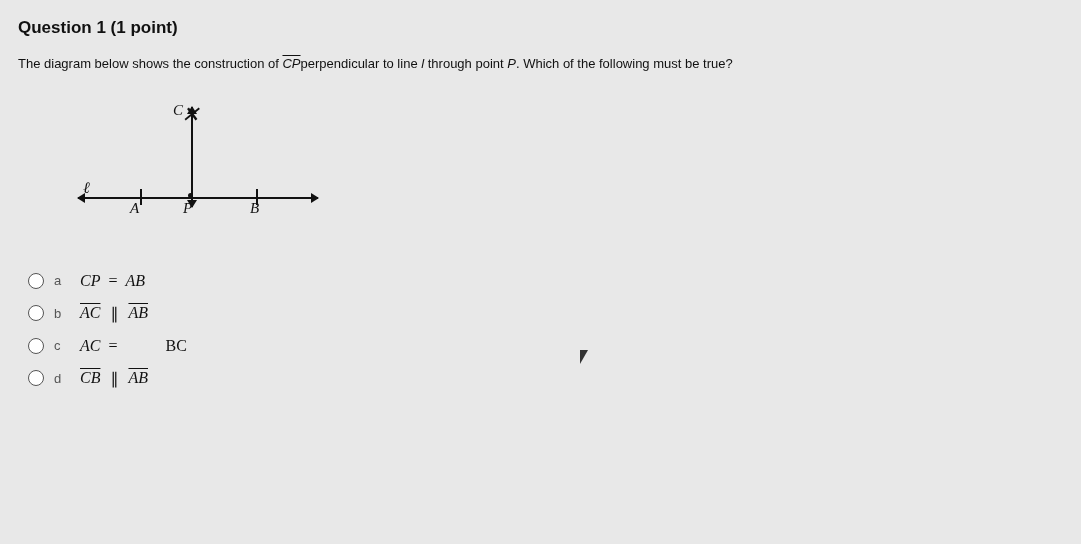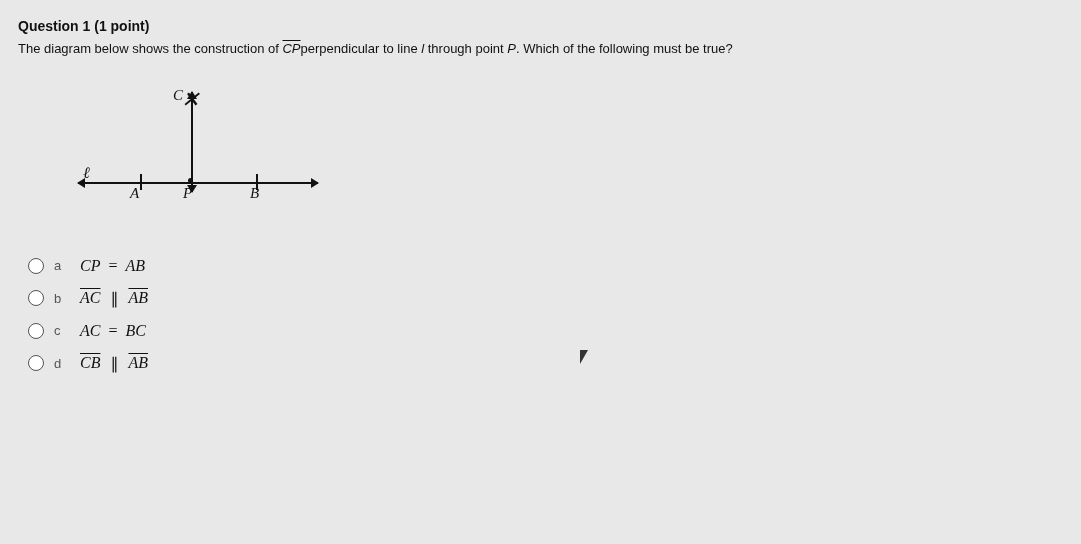--- a/index.html
+++ b/index.html
@@ -7,23 +7,23 @@
       background: #e8e8e8;
       font-family: 'Times New Roman', Times, serif;
       font-size: 15px;
       color: #111;
       width: 1081px;
       min-height: 544px;
       padding: 18px 28px 18px 18px;
     }
     .question-header {
       font-family: Arial, sans-serif;
-      font-size: 14px;
+      font-size: 17px;
       font-weight: bold;
-      margin-bottom: 5px;
+      margin-bottom: 16px;
     }
     .question-text {
       font-family: Arial, sans-serif;
       font-size: 13px;
       line-height: 1.5;
       margin-bottom: 18px;
       max-width: 800px;
     }
     .diagram-area {
       margin: 10px 0 10px 60px;
@@ -262,21 +262,21 @@
       <span class="overline">AB</span>
     </span>
   </div>
 
   <div class="choice-row">
     <div class="radio-circle"></div>
     <span class="choice-letter">c</span>
     <span class="choice-text">
       <span style="font-style:italic;">AC</span>
       <span>&nbsp;=&nbsp;</span>
-      <span style="font-style:italic;">BC</span>
+      <span style="margin-left:40px;">BC</span>
     </span>
   </div>
 
   <div class="choice-row">
     <div class="radio-circle"></div>
     <span class="choice-letter">d</span>
     <span class="choice-text">
       <span class="overline">CB</span>
       <span class="parallel-sym">&nbsp;∥&nbsp;</span>
       <span class="overline">AB</span>

